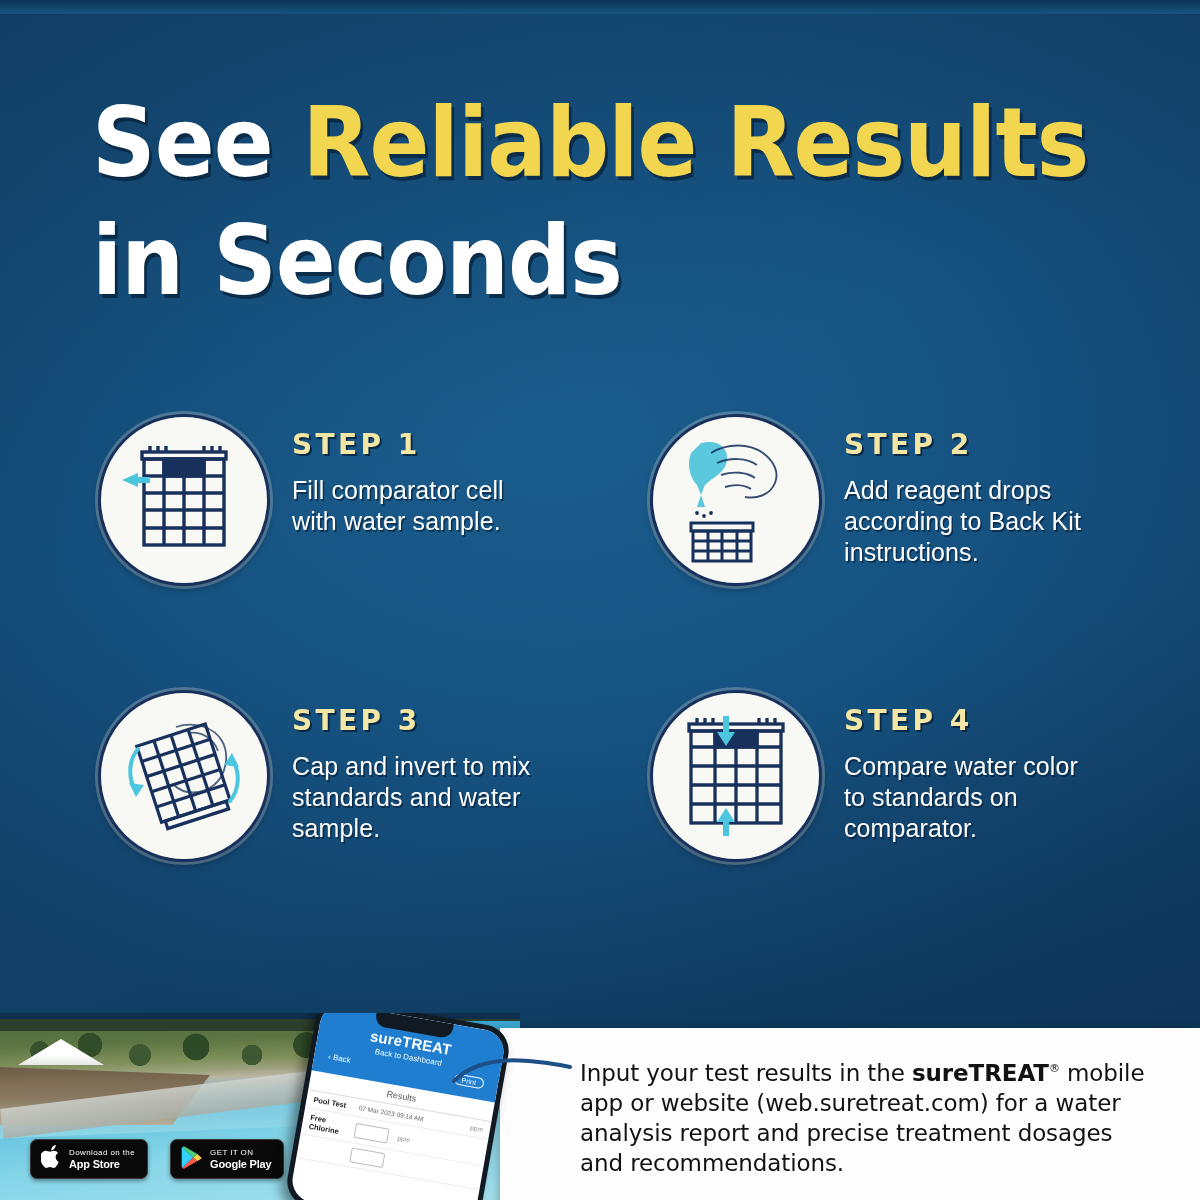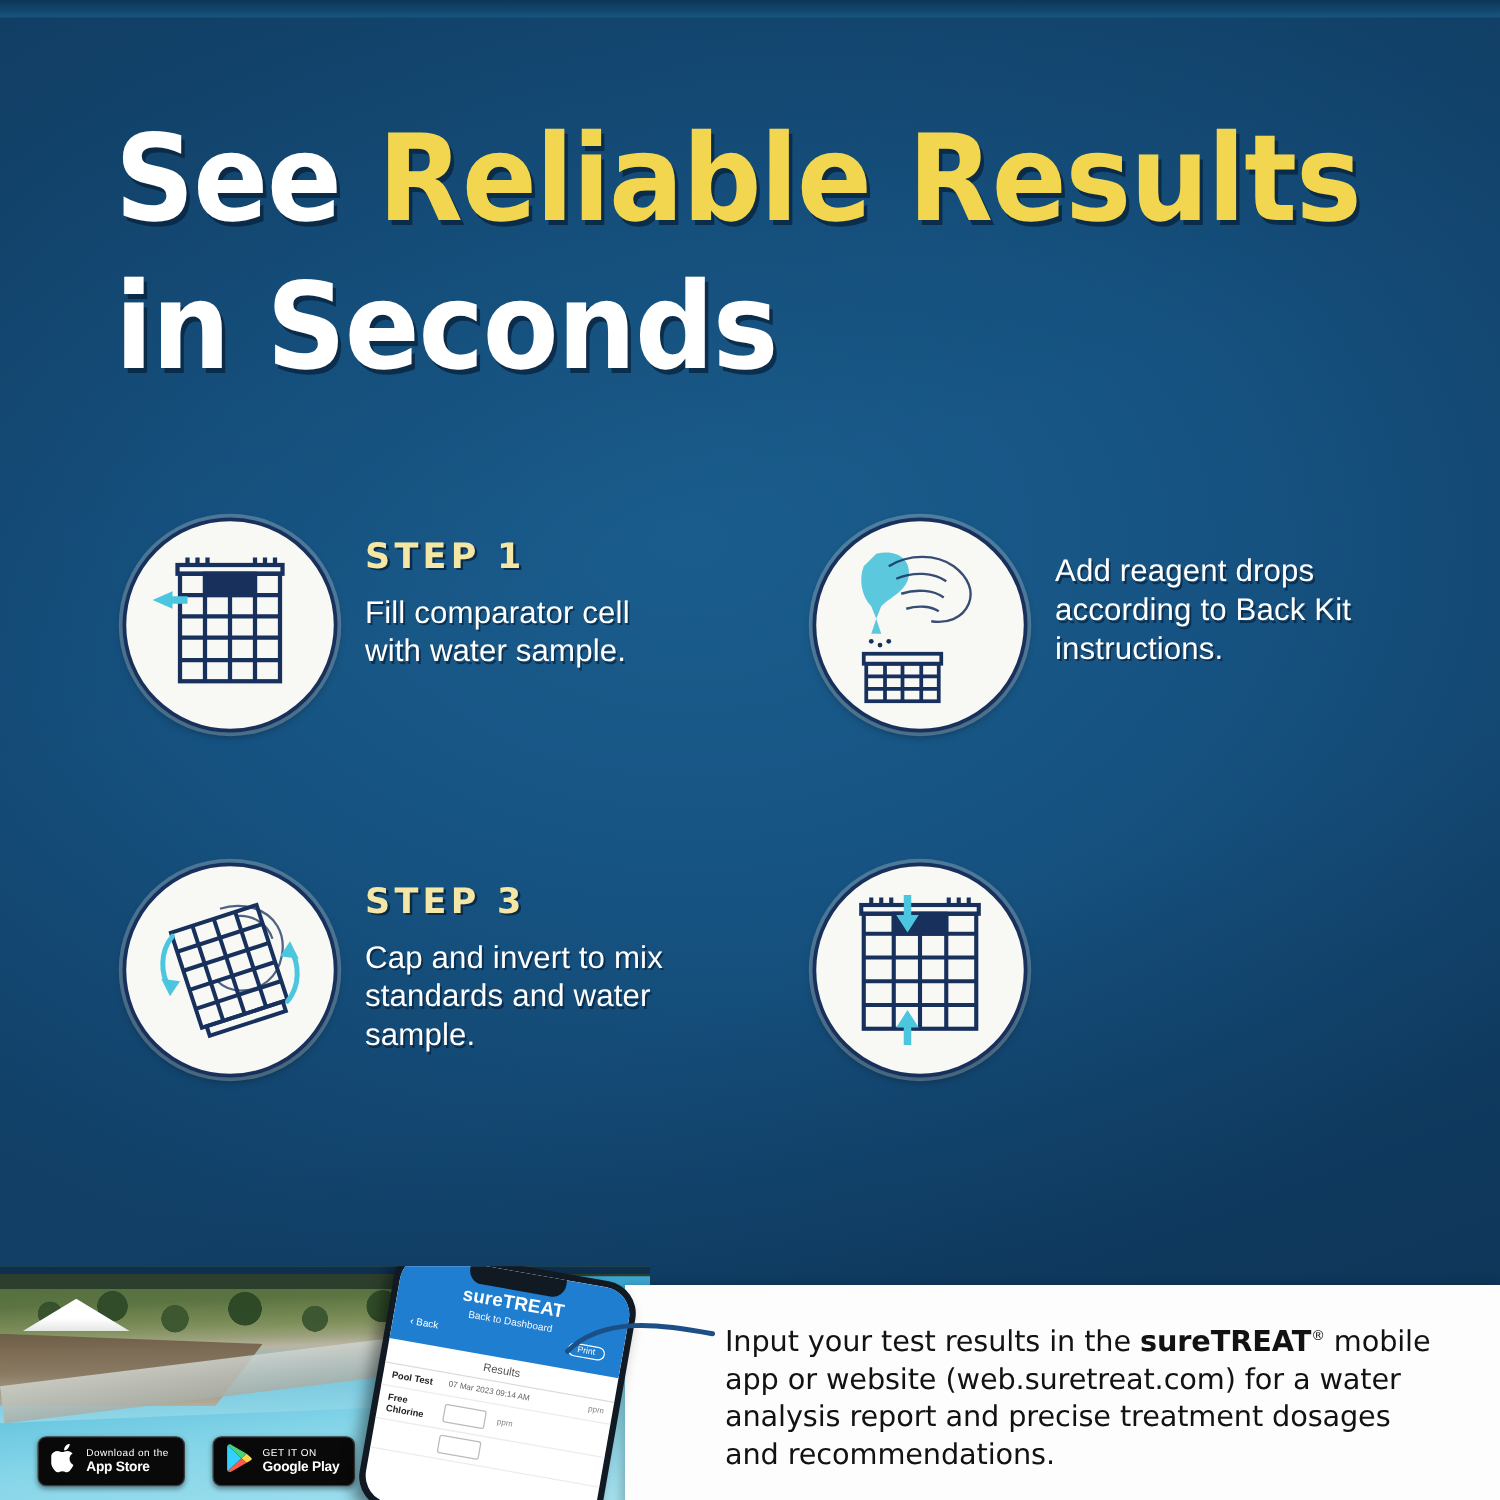--- a/index.html
+++ b/index.html
@@ -134,21 +134,21 @@
     background:linear-gradient(172deg,#5cc0dc 0%, #85d5e8 40%, #a6e2ef 100%);
     clip-path:polygon(0 26%, 100% 0, 100% 100%, 0 100%);
   }
   .pool .far-water{
     position:absolute;left:448px;top:8px;width:72px;height:70px;
     background:linear-gradient(180deg,#3aa8d2,#59bfdf);
   }
 
   
   .store-badges{
-    position:absolute; left:30px; top:136px; display:flex; gap:22px; z-index:4;align-items:flex-end;
+    position:absolute; left:30px; top:126px; display:flex; gap:22px; z-index:4;align-items:flex-end;
   }
   .sbadge{
     height:40px; border-radius:7px;
     background:#090909; border:1px solid #3c3c3c;
     display:flex; align-items:center; gap:8px;
     padding:0 12px 0 10px;
     box-shadow:0 2px 4px rgba(0,0,0,.4);
   }
   .sbadge .glyph{ flex:0 0 auto; }
   .sbadge .txt{ line-height:1; color:#fff; }
@@ -295,20 +295,21 @@
             <rect x="22" y="94" width="58" height="30"></rect>
             <line x1="37" y1="94" x2="37" y2="124"></line>
             <line x1="51" y1="94" x2="51" y2="124"></line>
             <line x1="66" y1="94" x2="66" y2="124"></line>
             <line x1="22" y1="104" x2="80" y2="104"></line>
             <line x1="22" y1="114" x2="80" y2="114"></line>
           </g>
         </svg>
       </div>
       <div class="step-text">
+        <div class="step-label">STEP 2</div>
         <div class="step-body">Add reagent drops according to Back Kit instructions.</div>
       </div>
     </div>
 
     <div class="step s3">
       <div class="badge">
         <svg width="132" height="126" viewBox="0 0 132 126">
 
           <g fill="none" stroke="#17305c" stroke-width="1.8" opacity=".75">
             <path d="M58 14 C76 8 96 14 104 28 C112 42 108 62 96 72 C84 82 66 82 56 72"></path>
@@ -367,20 +368,24 @@
             <line x1="20" y1="90" x2="110" y2="90"></line>
           </g>
           <g fill="#4cc6de">
             <path d="M52 2 L58 2 L58 18 L64 18 L55 32 L46 18 L52 18 Z"></path>
           </g>
           <g fill="#4cc6de">
             <path d="M52 122 L46 122 L46 108 L40 108 L49 94 L58 108 L52 108 Z" transform="translate(6,0)"></path>
           </g>
         </svg>
       </div>
+      <div class="step-text">
+        <div class="step-label">STEP 4</div>
+        <div class="step-body">Compare water color to standards on comparator.</div>
+      </div>
     </div>
 
   </div>
 
   <div class="bottom">
 
     <div class="pool">
       <div class="trees"></div>
       <div class="umbrella"></div>
       <div class="patio"></div>

